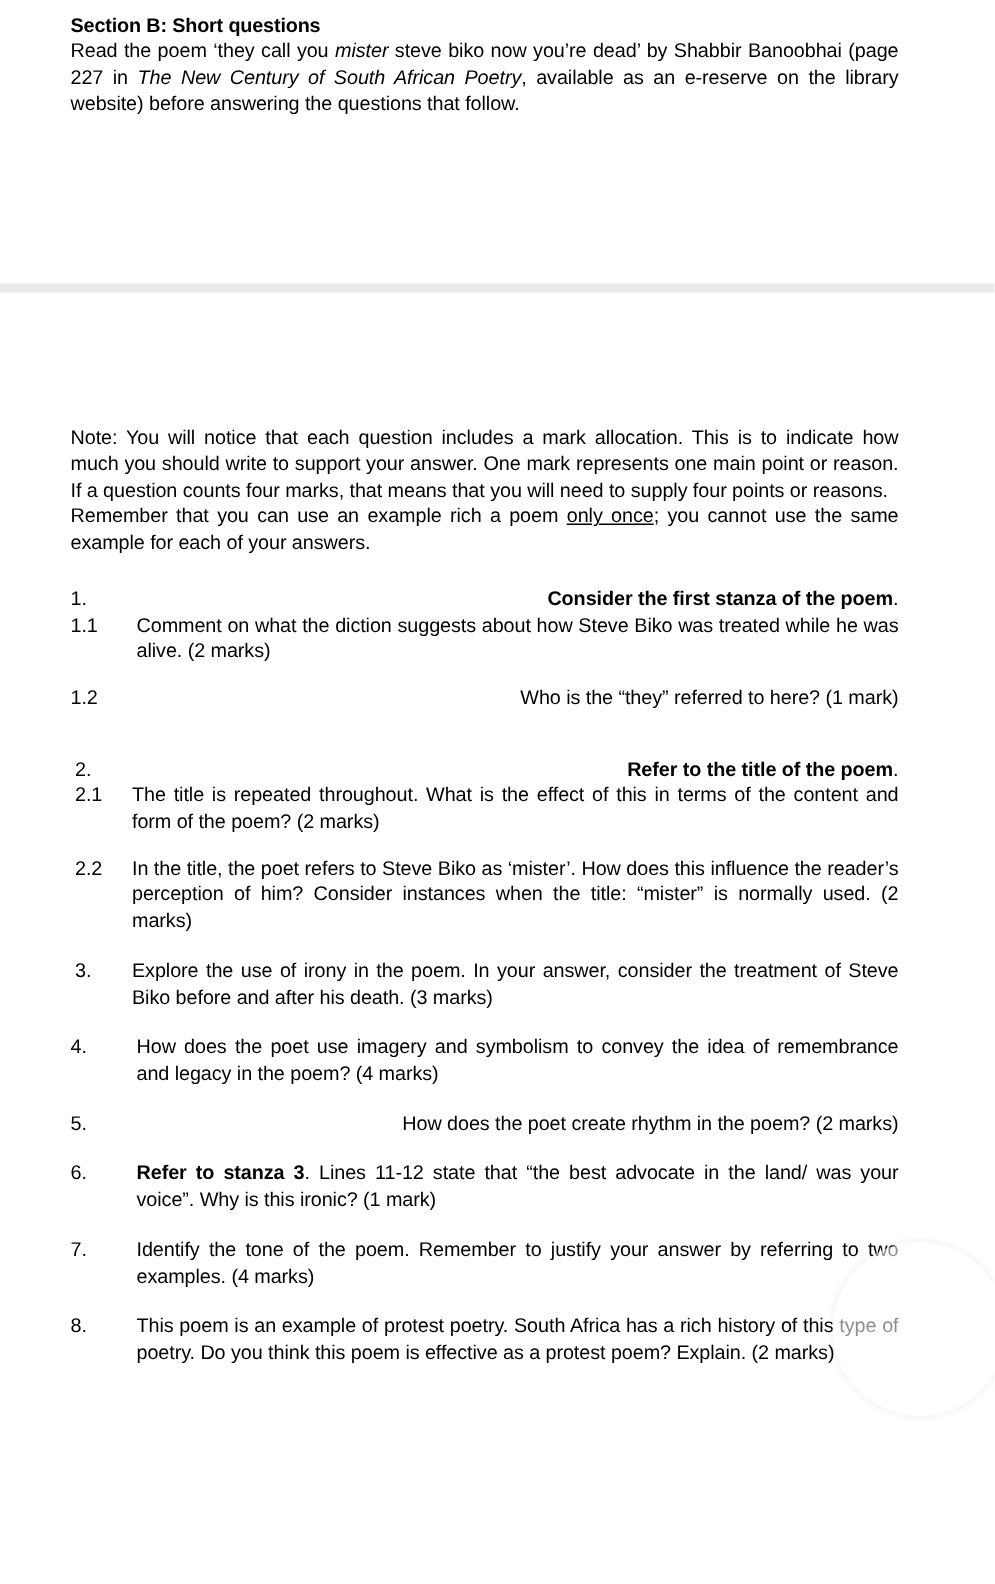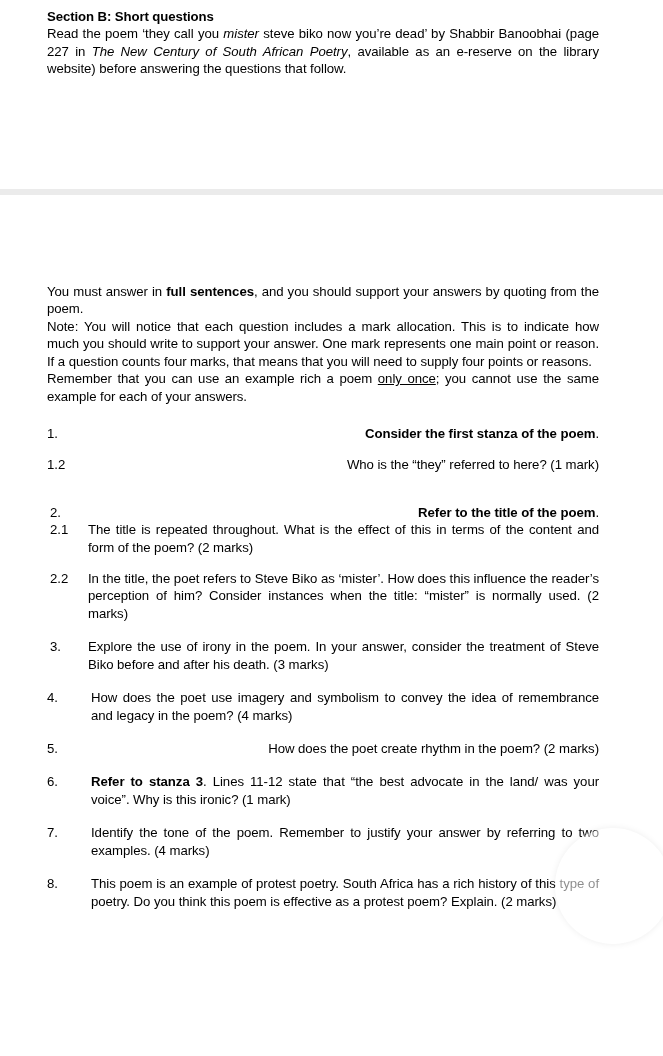--- a/index.html
+++ b/index.html
@@ -117,33 +117,36 @@
 
     <p class="para intro-para"><span>Read the poem ‘they call you </span><i class="ital">mister</i><span> steve biko now you’re dead’ by Shabbir Banoobhai (page 227 in </span><i class="ital">The New Century of South African Poetry</i><span>, available as an e-reserve on the library website) before answering the questions that follow.</span></p>
   </div>
 
   <div class="page-gap"></div>
 
   <div class="page-bottom">
 
     <div class="spacer-after-gap"></div>
 
-    <p class="para instr"><span>You must answer in </span><b class="bold">full sentences</b><span>, and you should support your answers by quoting from the poem.</span></p>
 
     <p class="para instr">Note: You will notice that each question includes a mark allocation. This is to indicate how much you should write to support your answer. One mark represents one main point or reason. If a question counts four marks, that means that you will need to supply four points or reasons.</p>
 
     <p class="para instr"><span>Remember that you can use an example rich a poem </span><u class="uline">only once</u><span>; you cannot use the same example for each of your answers.</span></p>
 
     <div class="qlist">
 
       <div class="qrow q-head">
         <span class="qnum">1.</span>
         <span class="qtext noj"><span>Consider the first stanza of the poem</span><span class="reg">.</span></span>
       </div>
 
+      <div class="qrow">
+        <span class="qnum">1.1</span>
+        <span class="qtext">Comment on what the diction suggests about how Steve Biko was treated while he was alive. (2 marks)</span>
+      </div>
 
       <div class="gap-md"></div>
 
       <div class="qrow">
         <span class="qnum">1.2</span>
         <span class="qtext noj">Who is the “they” referred to here? (1 mark)</span>
       </div>
 
       <div class="gap-md"></div>
 

